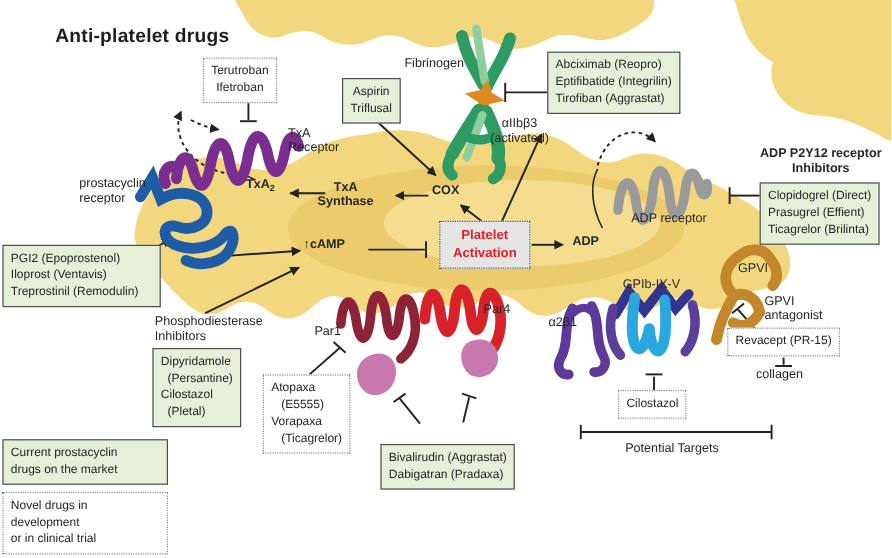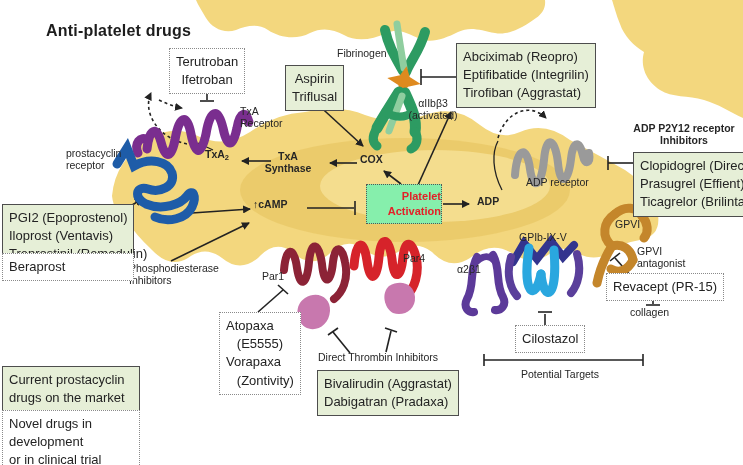--- a/index.html
+++ b/index.html
@@ -3,26 +3,26 @@
 <meta charset="utf-8">
 <style>
   html,body{margin:0;padding:0;background:#fff;}
   .stage{position:relative;width:743px;height:465px;background:#ffffff;overflow:hidden;
          font-family:"Liberation Sans",sans-serif;color:#262626;padding-left:37px;}
   .art{position:absolute;left:0;top:0;}
   .lbl{position:absolute;font-size:10.5px;line-height:1.15;white-space:pre;color:#262626;}
   .b{font-weight:bold;}
   .ctr{text-align:center;}
   .title{font-size:16px;font-weight:bold;letter-spacing:.2px;color:#1d1d1d;}
-  .box{position:absolute;font-size:13px;line-height:1.4;padding:4px 6px;white-space:pre;color:#232323;}
+  .box{position:absolute;font-size:10px;line-height:1.4;padding:4px 6px;white-space:pre;color:#232323;}
   .box.current{background:#E6EFD7;border:1.4px solid #4d4d4d;}
   .box.novel{background:#ffffff;border:1.4px dotted #8a8a8a;}
-  .pa-box{position:absolute;left:366px;top:184px;width:74px;background:#86efac;
+  .pa-box{position:absolute;left:366px;top:184px;width:74px;background:#e5e5e5;
           border:1.6px dotted #555;color:#E32028;font-weight:bold;font-size:11px;
-          line-height:1.35;text-align:right;padding:4px 0;white-space:pre;}
+          line-height:1.35;text-align:center;padding:4px 0;white-space:pre;}
   .sub{font-size:7.5px;vertical-align:-2px;}
 </style>
 </head>
 <body>
 
 <div class="stage">
 
   <svg class="art" width="743" height="465" viewBox="0 0 743 465">
     <defs>
       <marker id="ah" markerWidth="8" markerHeight="8" refX="7" refY="4" orient="auto" markerUnits="userSpaceOnUse">
@@ -159,40 +159,42 @@
 
   <div class="lbl" style="left:262px;top:270px">Par1</div>
   <div class="lbl" style="left:403px;top:252px">Par4</div>
   <div class="lbl" style="left:457px;top:263px">α2β1</div>
   <div class="lbl" style="left:519px;top:231px">GPIb-IX-V</div>
   <div class="lbl" style="left:615px;top:218px">GPVI</div>
   <div class="lbl" style="left:637px;top:245px">GPVI
 antagonist</div>
   <div class="lbl" style="left:630px;top:306px">collagen</div>
   <div class="lbl" style="left:521px;top:368px">Potential Targets</div>
-  <div class="lbl" style="left:318px;top:351px">Direct Thrombin Inhibitors</div>
 
   <div class="box novel ctr" style="left:169px;top:48px">Terutroban
 Ifetroban</div>
   <div class="box current ctr" style="left:285px;top:65px">Aspirin
 Triflusal</div>
   <div class="box current" style="left:456px;top:43px">Abciximab (Reopro)
 Eptifibatide (Integrilin)
 Tirofiban (Aggrastat)</div>
   <div class="box current" style="left:633px;top:152px">Clopidogrel (Direct)
 Prasugrel (Effient)
 Ticagrelor (Brilinta)</div>
   <div class="box current" style="left:2px;top:204px;width:118px">PGI2 (Epoprostenol)
 Iloprost (Ventavis)
 Treprostinil (Remodulin)</div>
-  <div class="box novel" style="left:2px;top:253px;width:118px">Beraprost</div>
+  <div class="box current" style="left:127px;top:290px">Dipyridamole
+  (Persantine)
+Cilostazol
+  (Pletal)</div>
   <div class="box novel" style="left:219px;top:312px">Atopaxa
    (E5555)
 Vorapaxa
-   (Zontivity)</div>
+   (Ticagrelor)</div>
   <div class="box current" style="left:317px;top:370px">Bivalirudin (Aggrastat)
 Dabigatran (Pradaxa)</div>
   <div class="box novel" style="left:515px;top:325px">Cilostazol</div>
   <div class="box novel" style="left:606px;top:273px">Revacept (PR-15)</div>
 
   <div class="box current" style="left:2px;top:366px;width:124px">Current prostacyclin
 drugs on the market</div>
   <div class="box novel" style="left:2px;top:410px;width:124px">Novel drugs in
 development
 or in clinical trial</div>

